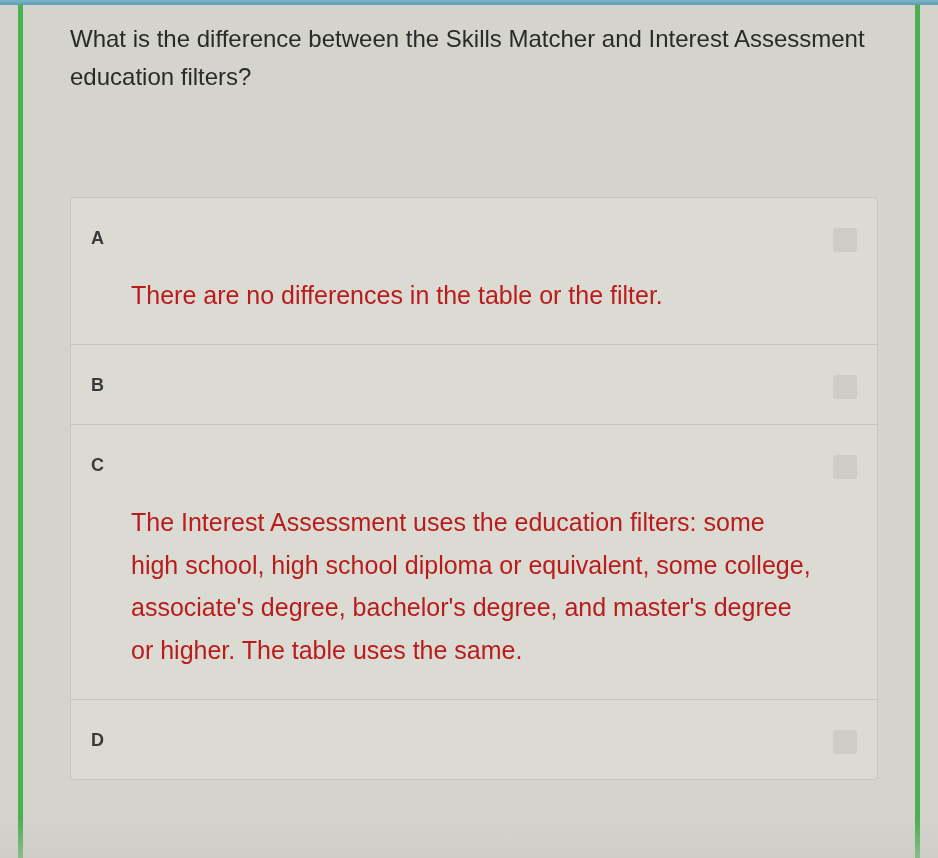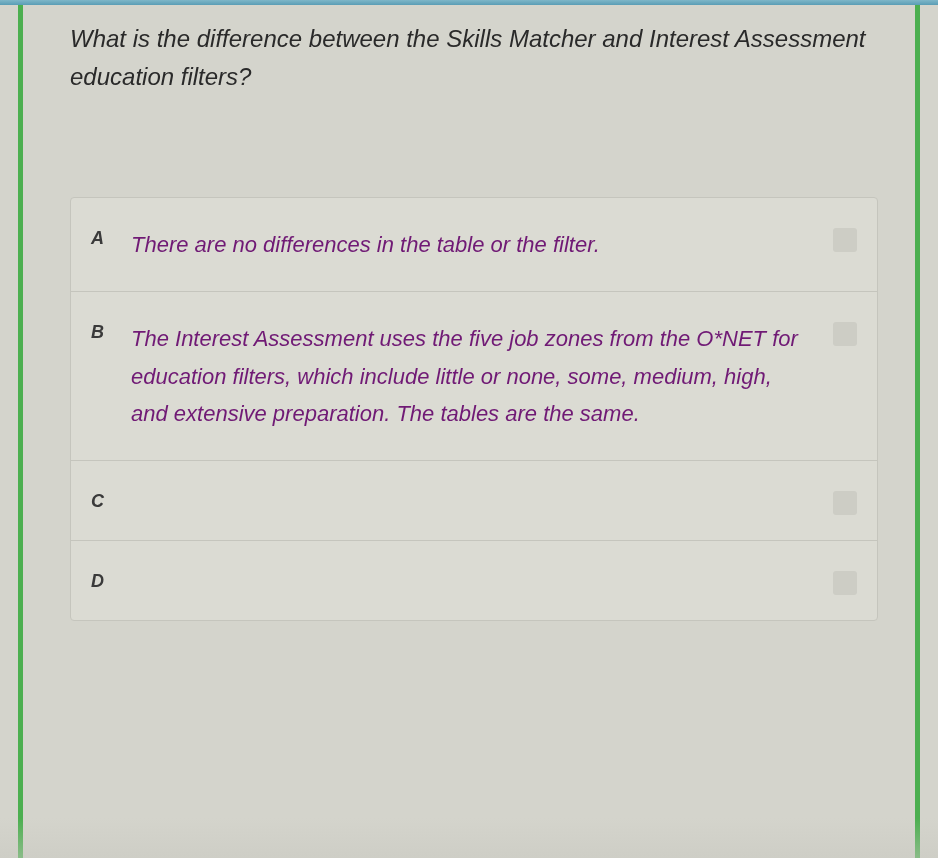--- a/index.html
+++ b/index.html
@@ -30,21 +30,20 @@
     .green-border-right {
       position: absolute;
       right: 18px;
       top: 5px;
       bottom: 0;
       width: 5px;
       background: #4caf50;
     }
     .content-wrapper {
       padding: 5px 60px 0 70px;
-      font-style: italic;
     }
     .question-text {
       font-size: 24px;
       color: #2a2a2a;
       line-height: 1.6;
       padding: 10px 0 30px 0;
     }
     .options-container {
       margin-top: 70px;
       border: 1px solid #c5c5bd;
@@ -63,25 +62,26 @@
     }
     .option-letter {
       font-weight: bold;
       font-size: 18px;
       color: #3a3a3a;
       width: 40px;
       flex-shrink: 0;
       padding-top: 2px;
     }
     .option-text {
-      font-size: 22px;
-      color: #701a75;
+      font-size: 25px;
+      color: #b91c1c;
       line-height: 1.7;
       flex: 1;
       padding-right: 40px;
+      margin-top: 48px;
     }
     .checkbox-indicator {
       position: absolute;
       right: 20px;
       top: 30px;
       width: 24px;
       height: 24px;
       background: #cdcdc5;
       border-radius: 3px;
     }
@@ -107,26 +107,26 @@
 
   <div class="options-container">
     <div class="option-row">
       <div class="option-letter">A</div>
       <div class="option-text">There are no differences in the table or the filter.</div>
       <div class="checkbox-indicator"></div>
     </div>
 
     <div class="option-row">
       <div class="option-letter">B</div>
-      <div class="option-text">The Interest Assessment uses the five job zones from the O*NET for education filters, which include little or none, some, medium, high, and extensive preparation. The tables are the same.</div>
       <div class="checkbox-indicator"></div>
     </div>
 
     <div class="option-row">
       <div class="option-letter">C</div>
+      <div class="option-text">The Interest Assessment uses the education filters: some high school, high school diploma or equivalent, some college, associate's degree, bachelor's degree, and master's degree or higher. The table uses the same.</div>
       <div class="checkbox-indicator"></div>
     </div>
 
     <div class="option-row">
       <div class="option-letter">D</div>
       <div class="checkbox-indicator"></div>
     </div>
   </div>
 </div>
 

